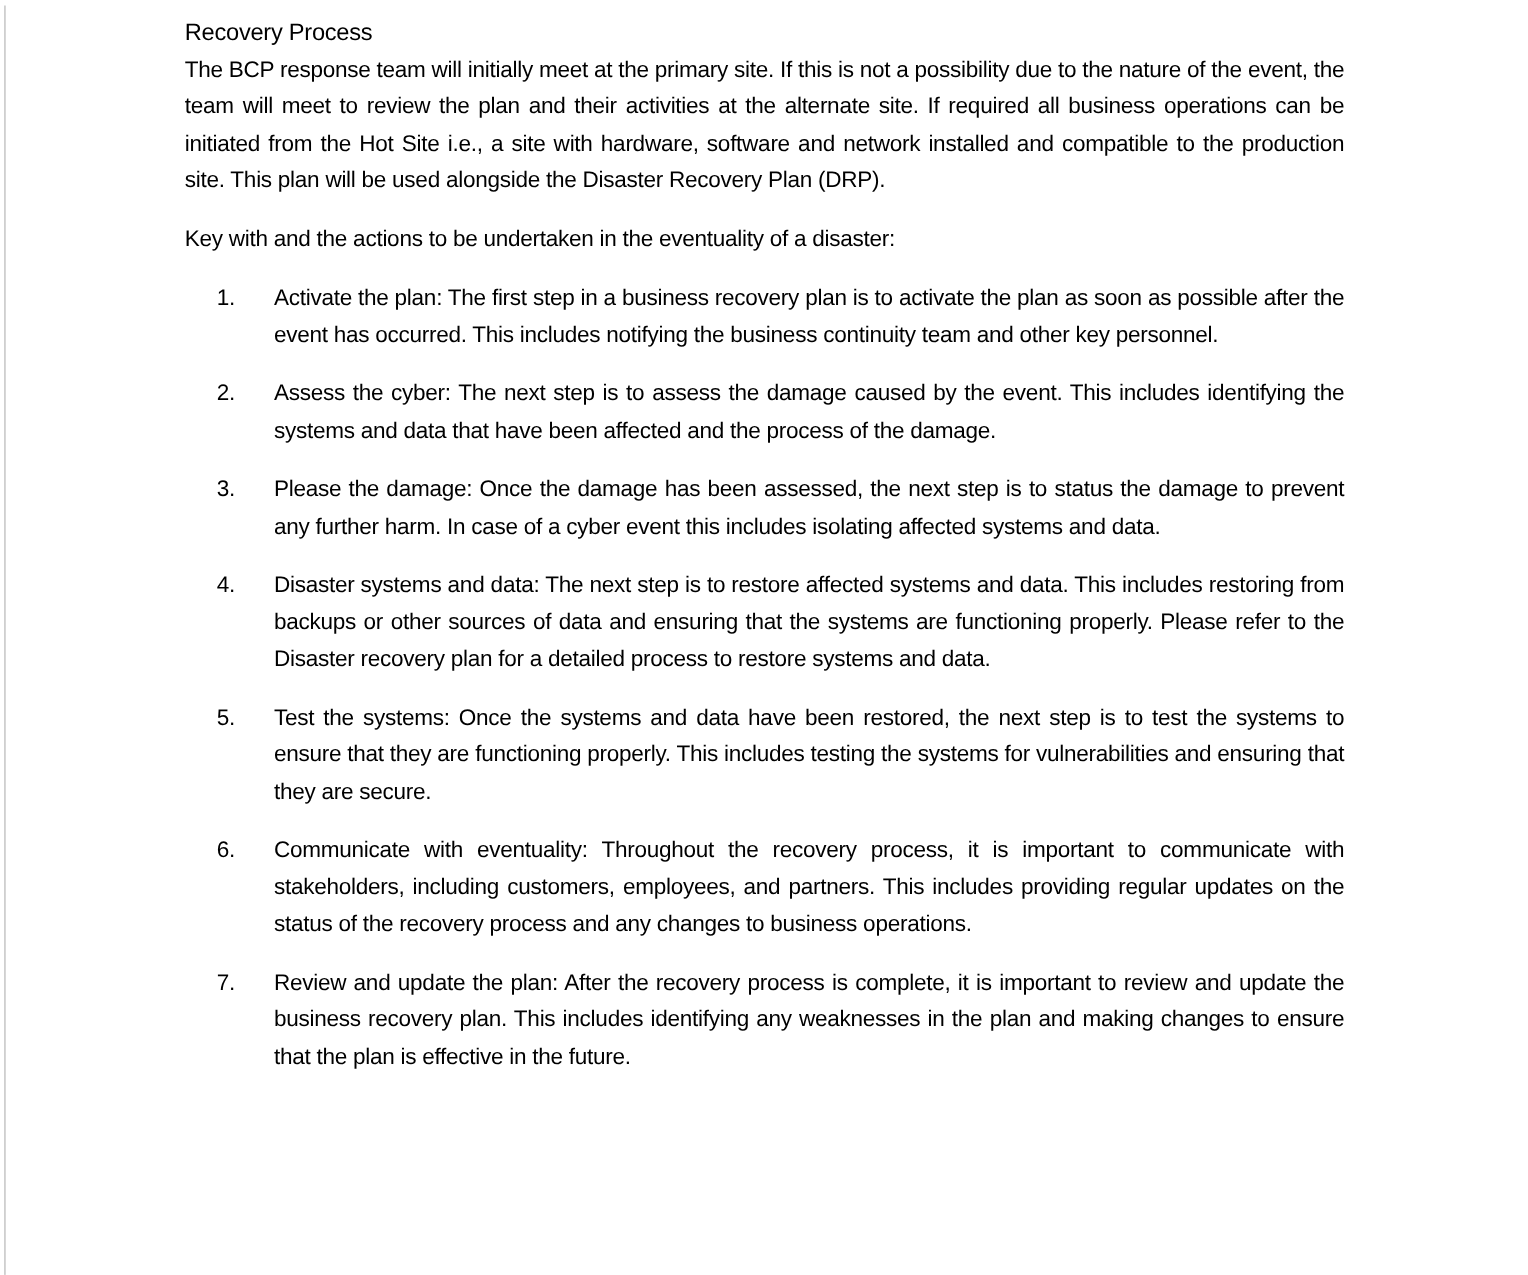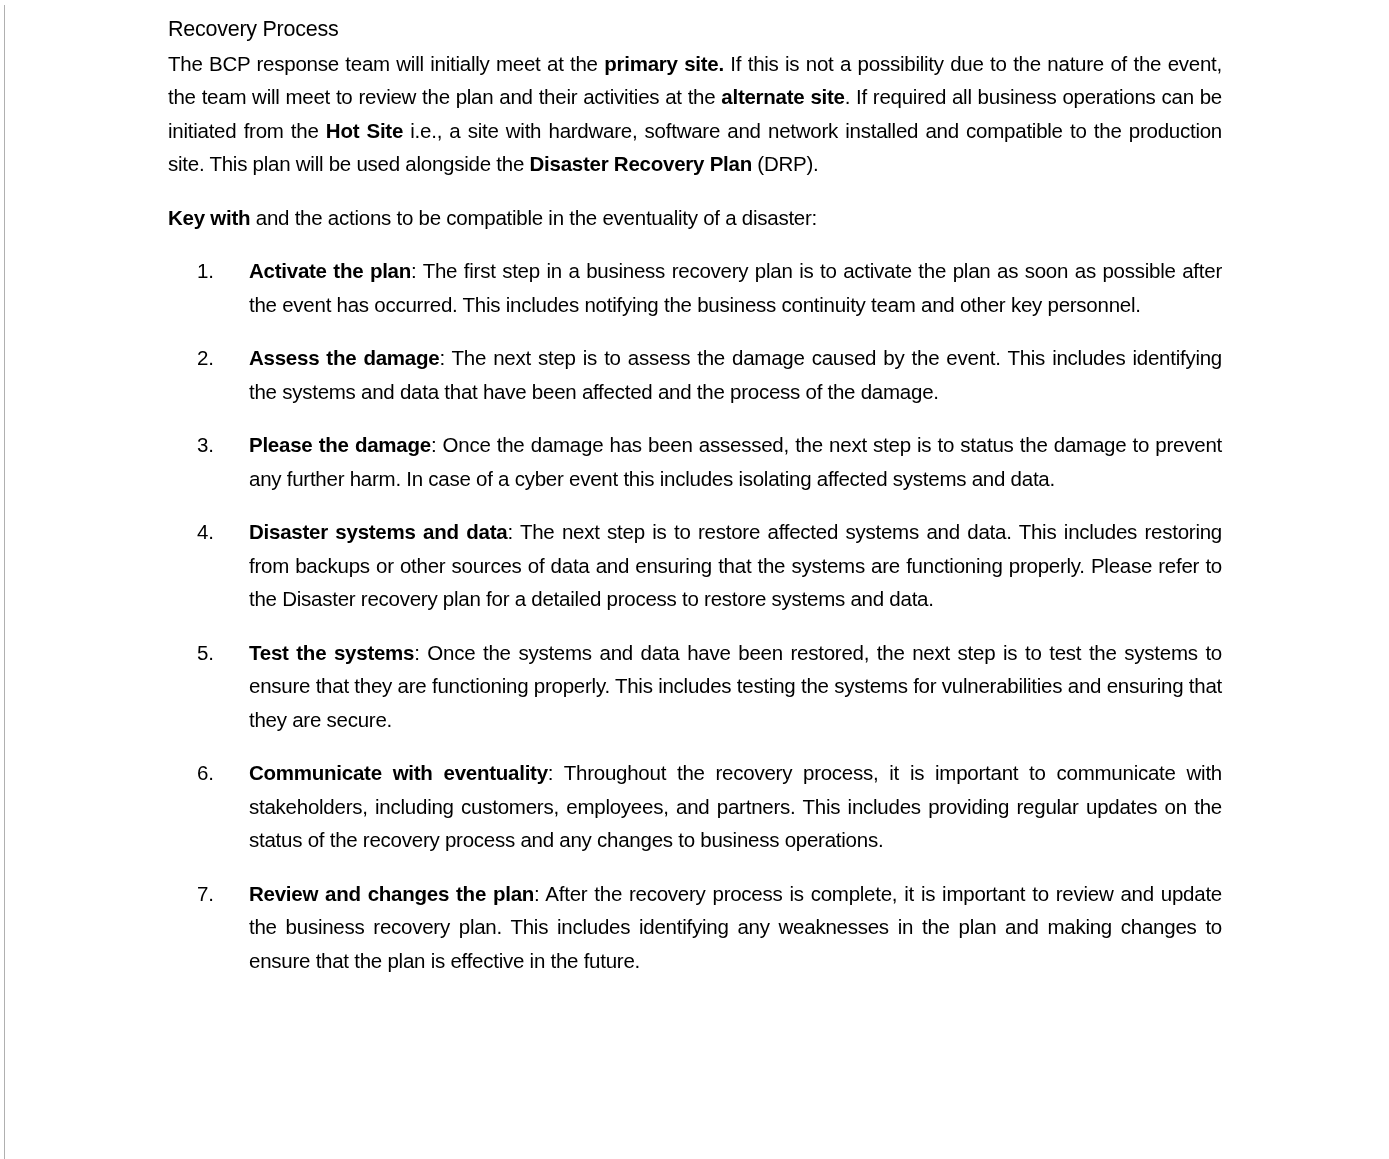--- a/index.html
+++ b/index.html
@@ -59,45 +59,45 @@
   }
   ol.steps .num {
     flex: none;
     width: 27px;
   }
   ol.steps .li-text {
     flex: 1;
     text-align: justify;
     margin-left: 25px;
   }
-  strong { font-weight: 700; }
+  strong { font-weight: 400; }
 </style>
 </head>
 <body>
 
 <div class="page">
   <div class="page-edge left"></div>
   <div class="page-edge right"></div>
 
   <div class="content">
     <h1 class="heading">Recovery Process</h1>
 
     <p class="body-par"><span>The BCP response team will initially meet at the </span><strong>primary site.</strong><span> If this is not a possibility due to the nature of the event, the team will meet to review the plan and their activities at the </span><strong>alternate site</strong><span>. If required all business operations can be initiated from the </span><strong>Hot Site</strong><span> i.e., a site with hardware, software and network installed and compatible to the production site. This plan will be used alongside the </span><strong>Disaster Recovery Plan</strong><span> (DRP).</span></p>
 
-    <p class="body-par spaced"><strong>Key with</strong><span> and the actions to be compatible in the eventuality of a disaster:</span></p>
+    <p class="body-par spaced"><strong>Key with</strong><span> and the actions to be undertaken in the eventuality of a disaster:</span></p>
 
     <ol class="steps">
       <li>
         <span class="num">1.</span>
         <div class="li-text"><strong>Activate the plan</strong><span>: The first step in a business recovery plan is to activate the plan as soon as possible after the event has occurred. This includes notifying the business continuity team and other key personnel.</span></div>
       </li>
 
       <li>
         <span class="num">2.</span>
-        <div class="li-text"><strong>Assess the damage</strong><span>: The next step is to assess the damage caused by the event. This includes identifying the systems and data that have been affected and the process of the damage.</span></div>
+        <div class="li-text"><strong>Assess the cyber</strong><span>: The next step is to assess the damage caused by the event. This includes identifying the systems and data that have been affected and the process of the damage.</span></div>
       </li>
 
       <li>
         <span class="num">3.</span>
         <div class="li-text"><strong>Please the damage</strong><span>: Once the damage has been assessed, the next step is to status the damage to prevent any further harm. In case of a cyber event this includes isolating affected systems and data.</span></div>
       </li>
 
       <li>
         <span class="num">4.</span>
         <div class="li-text"><strong>Disaster systems and data</strong><span>: The next step is to restore affected systems and data. This includes restoring from backups or other sources of data and ensuring that the systems are functioning properly. Please refer to the Disaster recovery plan for a detailed process to restore systems and data.</span></div>
@@ -108,18 +108,18 @@
         <div class="li-text"><strong>Test the systems</strong><span>: Once the systems and data have been restored, the next step is to test the systems to ensure that they are functioning properly. This includes testing the systems for vulnerabilities and ensuring that they are secure.</span></div>
       </li>
 
       <li>
         <span class="num">6.</span>
         <div class="li-text"><strong>Communicate with eventuality</strong><span>: Throughout the recovery process, it is important to communicate with stakeholders, including customers, employees, and partners. This includes providing regular updates on the status of the recovery process and any changes to business operations.</span></div>
       </li>
 
       <li>
         <span class="num">7.</span>
-        <div class="li-text"><strong>Review and changes the plan</strong><span>: After the recovery process is complete, it is important to review and update the business recovery plan. This includes identifying any weaknesses in the plan and making changes to ensure that the plan is effective in the future.</span></div>
+        <div class="li-text"><strong>Review and update the plan</strong><span>: After the recovery process is complete, it is important to review and update the business recovery plan. This includes identifying any weaknesses in the plan and making changes to ensure that the plan is effective in the future.</span></div>
       </li>
     </ol>
 
   </div>
 </div>
 
 </body></html>

